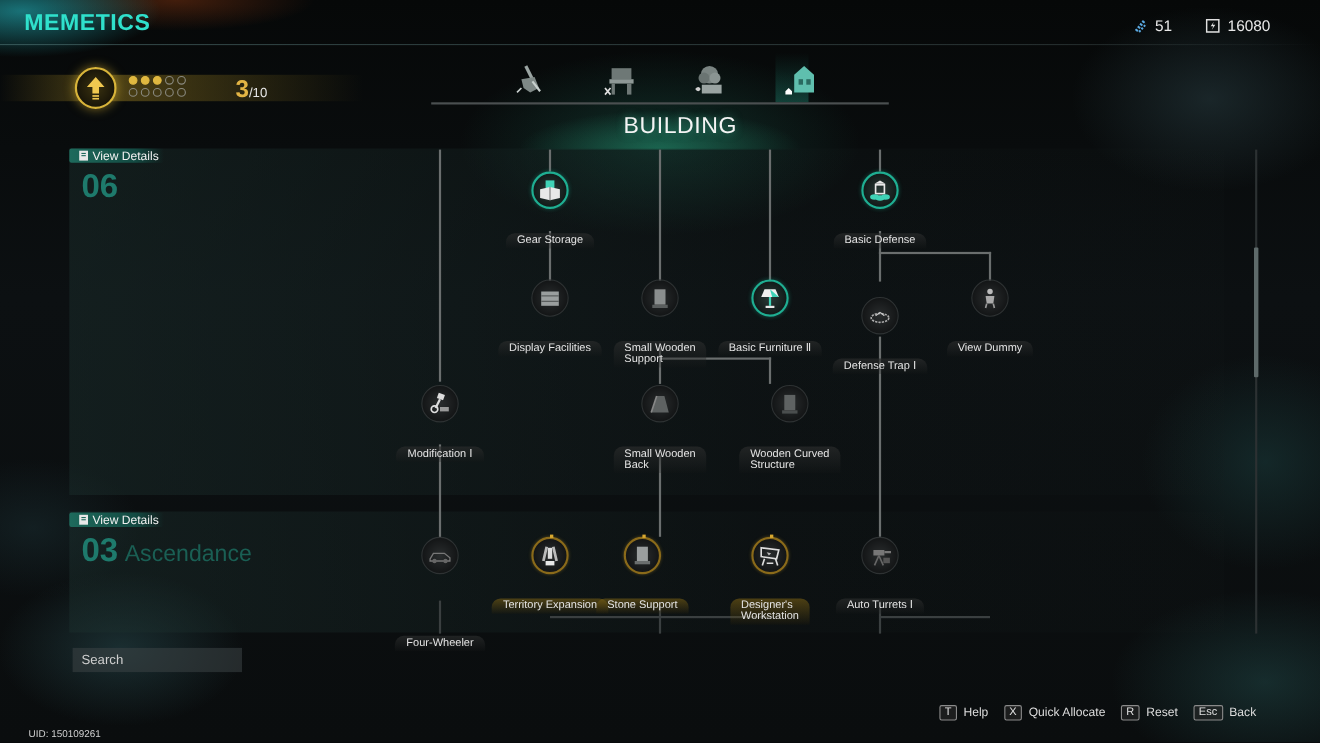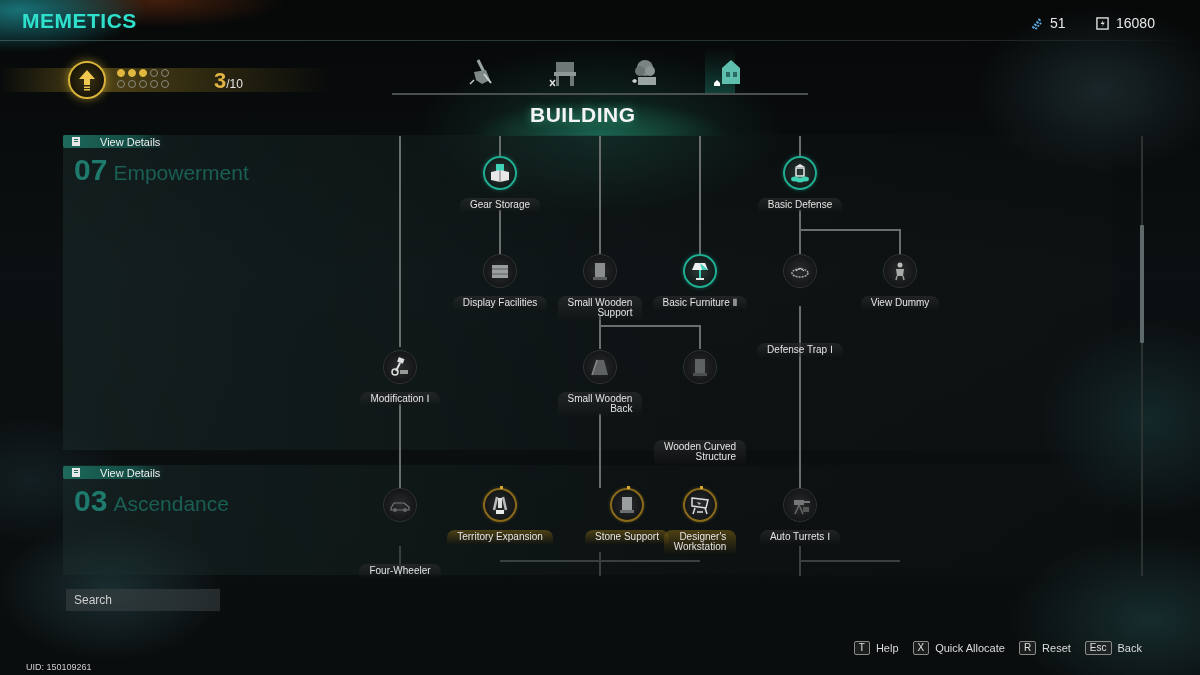--- a/index.html
+++ b/index.html
@@ -36,44 +36,44 @@
   .dot { width: 8px; height: 8px; border-radius: 50%; border: 1px solid #8a8a80; }
   .dot.on { background: #e0b840; border-color: #e0b840; }
   .level-count { position: absolute; left: 214px; top: 68px; font-size: 22px; font-weight: bold; color: #e2b444; }
   .level-max { font-size: 12px; color: #e6e6e6; font-weight: normal; }
 
   .cat-tabs { position: absolute; left: 440px; top: 54px; display: flex; }
   .cat-tab { width: 82px; height: 38px; display: flex; justify-content: center; align-items: center; }
   .cat-line { position: absolute; left: 392px; top: 93px; width: 416px; height: 2px; background: #4a4f50; }
   .cat-active-beam { position: absolute; left: 705px; top: 48px; width: 30px; height: 45px; background: linear-gradient(180deg, rgba(40,200,170,0.0), rgba(40,200,170,0.25)); }
 
-  .section-title { position: absolute; left: 530px; top: 103px; width: 140px; text-align: left; font-size: 21px; font-weight: bold; color: #f4f4f4; letter-spacing: 0.5px;
+  .section-title { position: absolute; left: 530px; top: 103px; width: 140px; text-align: right; font-size: 21px; font-weight: normal; color: #f4f4f4; letter-spacing: 0.5px;
     text-shadow: 0 0 8px rgba(80,220,180,0.5); }
   .title-glow { position: absolute; left: 470px; top: 100px; width: 260px; height: 36px;
     background: radial-gradient(ellipse at 50% 100%, rgba(40,170,130,0.45), transparent 70%); }
   .tier-band { position: absolute; left: 63px; width: 1050px; background: linear-gradient(90deg, rgba(28,48,46,0.45), rgba(20,30,30,0.2) 60%, rgba(20,28,28,0.1)); }
-  .view-details { position: absolute; display: flex; align-items: center; gap: 20px; height: 13px; padding: 0 5px 0 9px; font-size: 11px; color: #f0f0f0;
+  .view-details { position: absolute; display: flex; align-items: center; gap: 4px; height: 13px; padding: 0 5px 0 9px; font-size: 11px; color: #f0f0f0;
     background: linear-gradient(90deg, #1e6a5c, #134a42 70%, rgba(19,74,66,0)); border-radius: 2px; }
   .doc-icon { width: 8px; height: 9px; background: #e8e8e8; display: inline-block; position: relative; }
   .doc-icon::after { content: ""; position: absolute; left: 2px; top: 2px; width: 4px; height: 1px; background: #1e6a5c; box-shadow: 0 2px 0 #1e6a5c; }
   .tier-head { position: absolute; display: flex; align-items: baseline; gap: 6px; }
   .tier-num { font-size: 30px; font-weight: bold; color: #1e7a6c; }
   .tier-name { font-size: 21px; color: #1a5f54; }
 
   .vline { position: absolute; width: 2px; background: #6a6e6e; }
   .hline { position: absolute; height: 2px; background: #6a6e6e; }
   .thin { background: #3a3f40; }
 
   .node { position: absolute; width: 110px; display: flex; flex-direction: column; align-items: center; }
   .node-circle { width: 34px; height: 34px; border-radius: 50%; background: radial-gradient(circle, #2a2d2e 0%, #121415 75%);
     border: 1px solid #2e3233; display: flex; align-items: center; justify-content: center; position: relative; }
   .node.unlocked .node-circle { border: 2px solid #1fae92; background: radial-gradient(circle, #2a3a37 0%, #0f1716 80%); box-shadow: 0 0 4px rgba(30,180,150,0.4); }
   .node.available .node-circle { border: 2px solid #8a6a1a; box-shadow: 0 0 3px rgba(190,150,40,0.4); }
   .node.available .node-circle::before { content: ""; position: absolute; top: -4px; left: 15px; width: 3px; height: 3px; background: #d8a830; }
-  .node-label { margin-top: 8px; font-size: 10px; line-height: 10px; color: #e4e4e4; text-align: right; padding: 2px 10px 2px;
+  .node-label { margin-top: 22px; font-size: 10px; line-height: 10px; color: #e4e4e4; text-align: left; padding: 2px 10px 2px;
     background: linear-gradient(180deg, rgba(40,42,42,0.75), rgba(20,22,22,0.2)); border-radius: 8px 8px 0 0; white-space: nowrap; }
   .node.available .node-label { background: linear-gradient(180deg, rgba(120,95,20,0.6), rgba(40,30,5,0.15)); }
   .node-icon { width: 22px; height: 22px; display: block; }
 
   .scrollbar-track { position: absolute; left: 1141px; top: 136px; width: 2px; height: 440px; background: #2c3132; }
   .scrollbar-thumb { position: absolute; left: 1140px; top: 225px; width: 4px; height: 118px; background: #5e6a6a; border-radius: 1px; }
 
   .search { position: absolute; left: 66px; top: 589px; width: 154px; height: 22px; background: rgba(60,68,70,0.55); display: flex; align-items: center; justify-content: space-between; padding: 0 8px; }
   .search-input { background: transparent; border: none; outline: none; color: #d8d8d8; font-size: 12px; font-family: "Liberation Sans", sans-serif; width: 150px; }
   .search-input::placeholder { color: #cfcfcf; }
@@ -172,22 +172,21 @@
 <div class="section-title">BUILDING</div>
 
 <div class="tier-band" style="top:135px;height:315px;"></div>
 <div class="tier-band" style="top:465px;height:110px;"></div>
 
 <div class="view-details" style="left:63px;top:135px;">
   <span class="doc-icon"></span>
   <span>View Details</span>
 </div>
 <div class="tier-head" style="left:74px;top:153px;">
-  <span class="tier-num">07</span>
-  <span class="tier-name">Empowerment</span>
+  <span class="tier-num">06</span>
 </div>
 
 <div class="view-details" style="left:63px;top:466px;">
   <span class="doc-icon"></span>
   <span>View Details</span>
 </div>
 <div class="tier-head" style="left:74px;top:484px;">
   <span class="tier-num">03</span>
   <span class="tier-name">Ascendance</span>
 </div>
@@ -267,21 +266,21 @@
     <svg class="node-icon" viewBox="0 0 22 22">
       <path d="M6 3 H16 L19 10 H3 Z" fill="#f0f0f0"></path>
       <path d="M11 3 L19 10 H13 Z" fill="#3fd2b6"></path>
       <rect x="10" y="10" width="2" height="8" fill="#3fd2b6"></rect>
       <rect x="7" y="18" width="8" height="2" fill="#e8e8e8"></rect>
     </svg>
   </div>
   <div class="node-label">Basic Furniture Ⅱ</div>
 </div>
 
-<div class="node" style="left:745px;top:254px;gap:47px;">
+<div class="node" style="left:745px;top:270px;">
   <div class="node-circle">
     <svg class="node-icon" viewBox="0 0 22 22">
       <ellipse cx="11" cy="13" rx="8" ry="4" fill="none" stroke="#aaa" stroke-width="1.5" stroke-dasharray="2 1"></ellipse>
       <path d="M7 11 L11 8 L15 11" stroke="#ccc" fill="none"></path>
     </svg>
   </div>
   <div class="node-label">Defense Trap Ⅰ</div>
 </div>
 
 <div class="node" style="left:845px;top:254px;">
@@ -310,21 +309,21 @@
 <div class="node" style="left:545px;top:350px;">
   <div class="node-circle">
     <svg class="node-icon" viewBox="0 0 22 22">
       <path d="M3 19 L8 4 H15 L19 19 Z" fill="#5e6262"></path>
       <path d="M8 4 L3 19" stroke="#888" stroke-width="1.5"></path>
     </svg>
   </div>
   <div class="node-label"><span>Small Wooden</span><br><span>Back</span></div>
 </div>
 
-<div class="node" style="left:645px;top:350px;gap:48px;">
+<div class="node" style="left:663px;top:350px;">
   <div class="node-circle">
     <svg class="node-icon" viewBox="0 0 22 22">
       <rect x="6" y="3" width="10" height="14" fill="#5e6262"></rect>
       <rect x="4" y="17" width="14" height="3" fill="#4a4e4e"></rect>
     </svg>
   </div>
   <div class="node-label"><span>Wooden Curved</span><br><span>Structure</span></div>
 </div>
 
 <div class="node" style="left:345px;top:488px;gap:34px;">
@@ -342,21 +341,21 @@
   <div class="node-circle">
     <svg class="node-icon" viewBox="0 0 22 22">
       <path d="M8 3 L5 16 M14 3 L17 16" stroke="#bbb" stroke-width="2.5"></path>
       <rect x="9" y="4" width="4" height="10" fill="#ddd"></rect>
       <rect x="7" y="16" width="8" height="4" fill="#e8e8e8"></rect>
     </svg>
   </div>
   <div class="node-label">Territory Expansion</div>
 </div>
 
-<div class="node available" style="left:572px;top:488px;">
+<div class="node available" style="left:529px;top:488px;">
   <div class="node-circle">
     <svg class="node-icon" viewBox="0 0 22 22">
       <rect x="6" y="3" width="10" height="13" fill="#9a9e9e"></rect>
       <rect x="4" y="16" width="14" height="3" fill="#6a6e6e"></rect>
     </svg>
   </div>
   <div class="node-label">Stone Support</div>
 </div>
 
 <div class="node available" style="left:645px;top:488px;">

